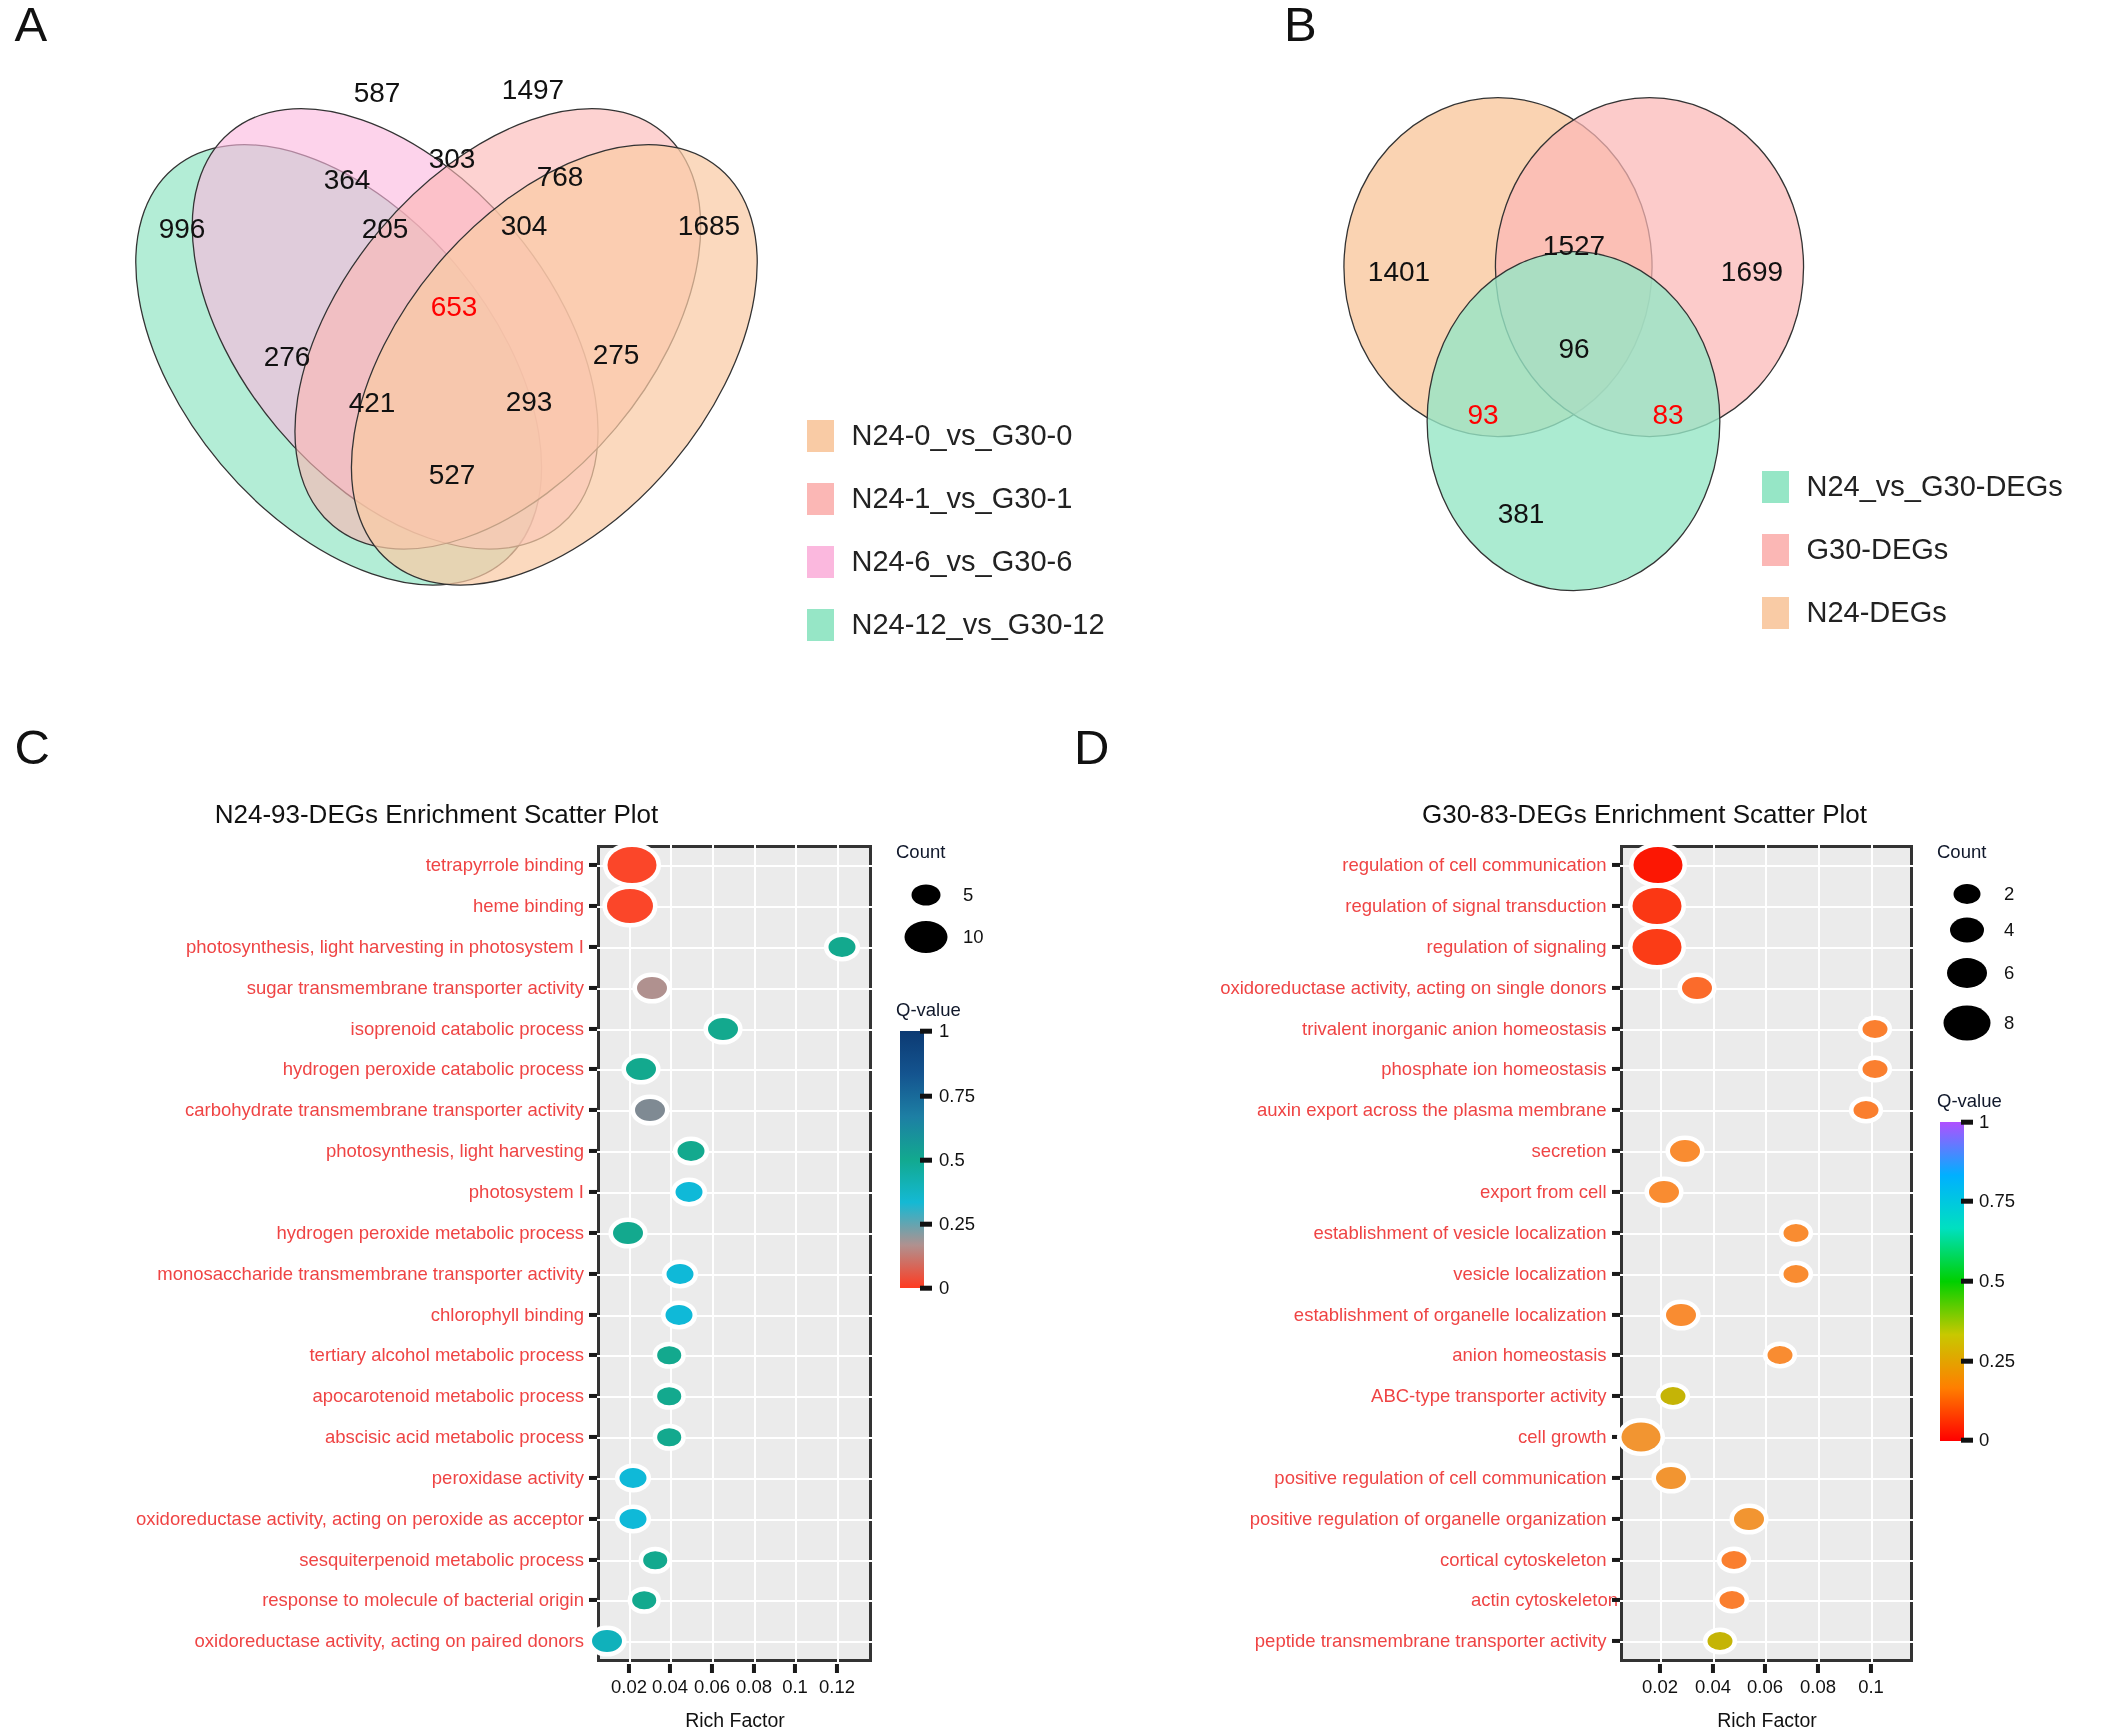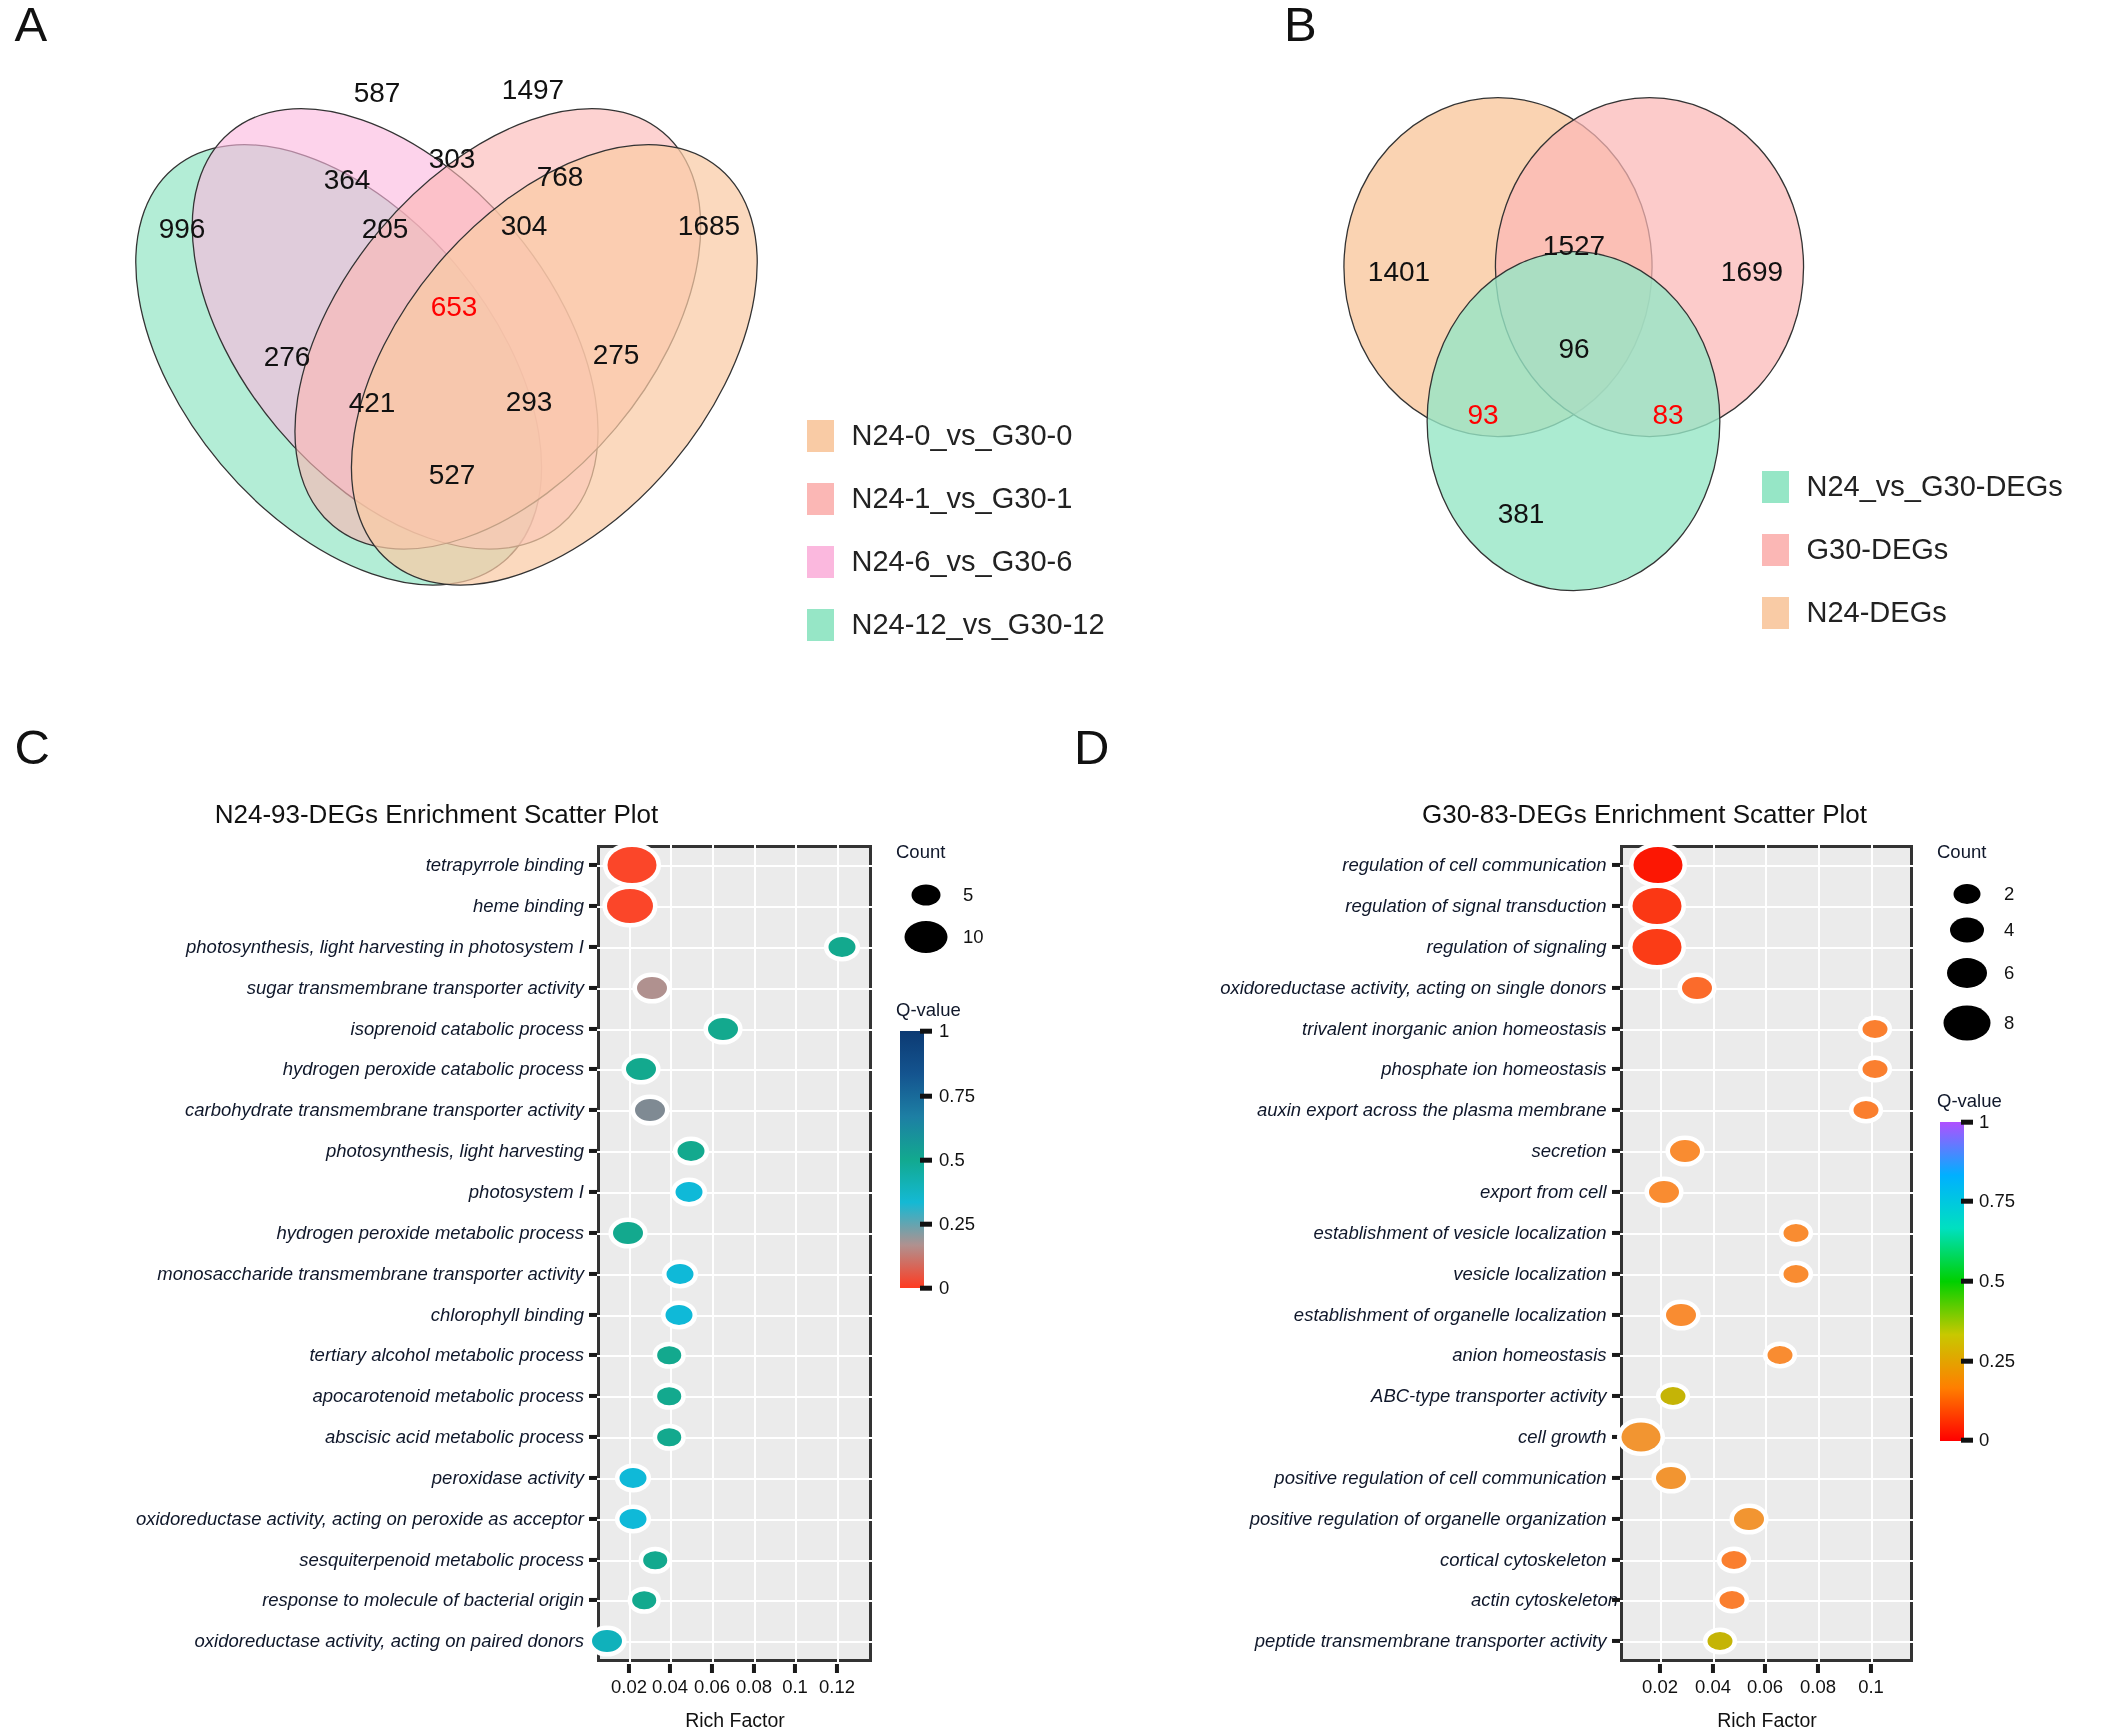--- a/index.html
+++ b/index.html
@@ -16,21 +16,21 @@
   .venn-legend .sw{width:27px;height:32px;margin-right:17.5px;flex:none;border:0;}
   .venn-legend .lbl{font-size:29px;color:#222;white-space:nowrap;}
 
   
   .sc-title{position:absolute;font-size:26px;color:#111;text-align:center;white-space:nowrap;}
   .plotbox{position:absolute;background:#ebebeb;border:3.6px solid #333333;box-sizing:border-box;}
   .gridv{position:absolute;top:0;bottom:0;width:2.1px;background:#ffffff;}
   .gridh{position:absolute;left:0;right:0;height:2.1px;background:#ffffff;}
   .dot{position:absolute;border-radius:50%;transform:translate(-50%,-50%);
        box-shadow:0 0 0 4.6px #ffffff;}
-  .ylab{position:absolute;font-size:18.5px;color:#0f172a;text-align:right;white-space:nowrap;transform:translateY(-50%);font-style:italic;}
+  .ylab{position:absolute;font-size:18.5px;color:#ef4444;text-align:right;white-space:nowrap;transform:translateY(-50%);}
   .ytick{position:absolute;width:8.2px;height:4.1px;background:#1a1a1a;transform:translateY(-50%);}
   .xtick{position:absolute;width:4.1px;height:9.2px;background:#1a1a1a;transform:translateX(-50%);}
   .xlab{position:absolute;font-size:18.5px;color:#111;transform:translateX(-50%);white-space:nowrap;}
   .axtitle{position:absolute;font-size:19.5px;color:#111;transform:translateX(-50%);white-space:nowrap;}
   .leg-title{position:absolute;font-size:18.5px;color:#0f172a;white-space:nowrap;}
   .leg-dot{position:absolute;background:#000000;border-radius:50%;transform:translate(-50%,-50%);}
   .leg-dot-lab{position:absolute;font-size:18.5px;color:#111;transform:translateY(-50%);white-space:nowrap;}
   .cbar{position:absolute;width:23.6px;}
   .cbar-tick{position:absolute;width:12.3px;height:4.6px;background:#111;transform:translateY(-50%);}
   .cbar-lab{position:absolute;font-size:18.5px;color:#111;transform:translateY(-50%);white-space:nowrap;}

